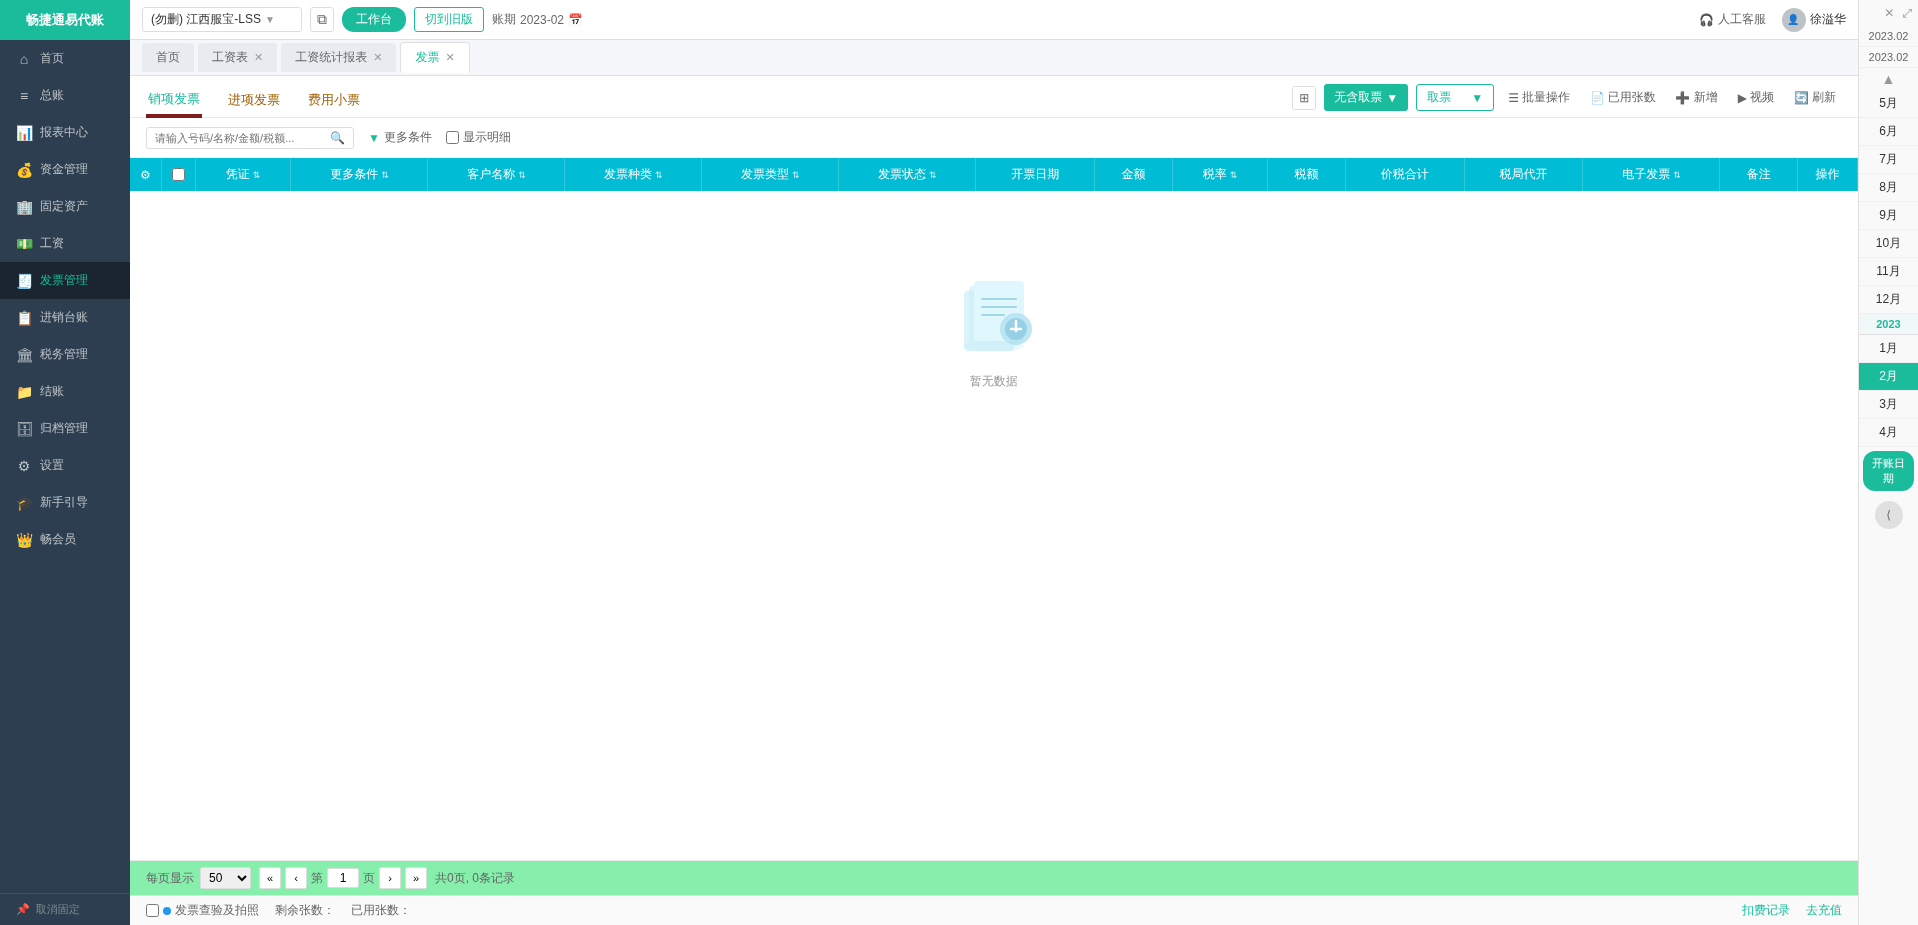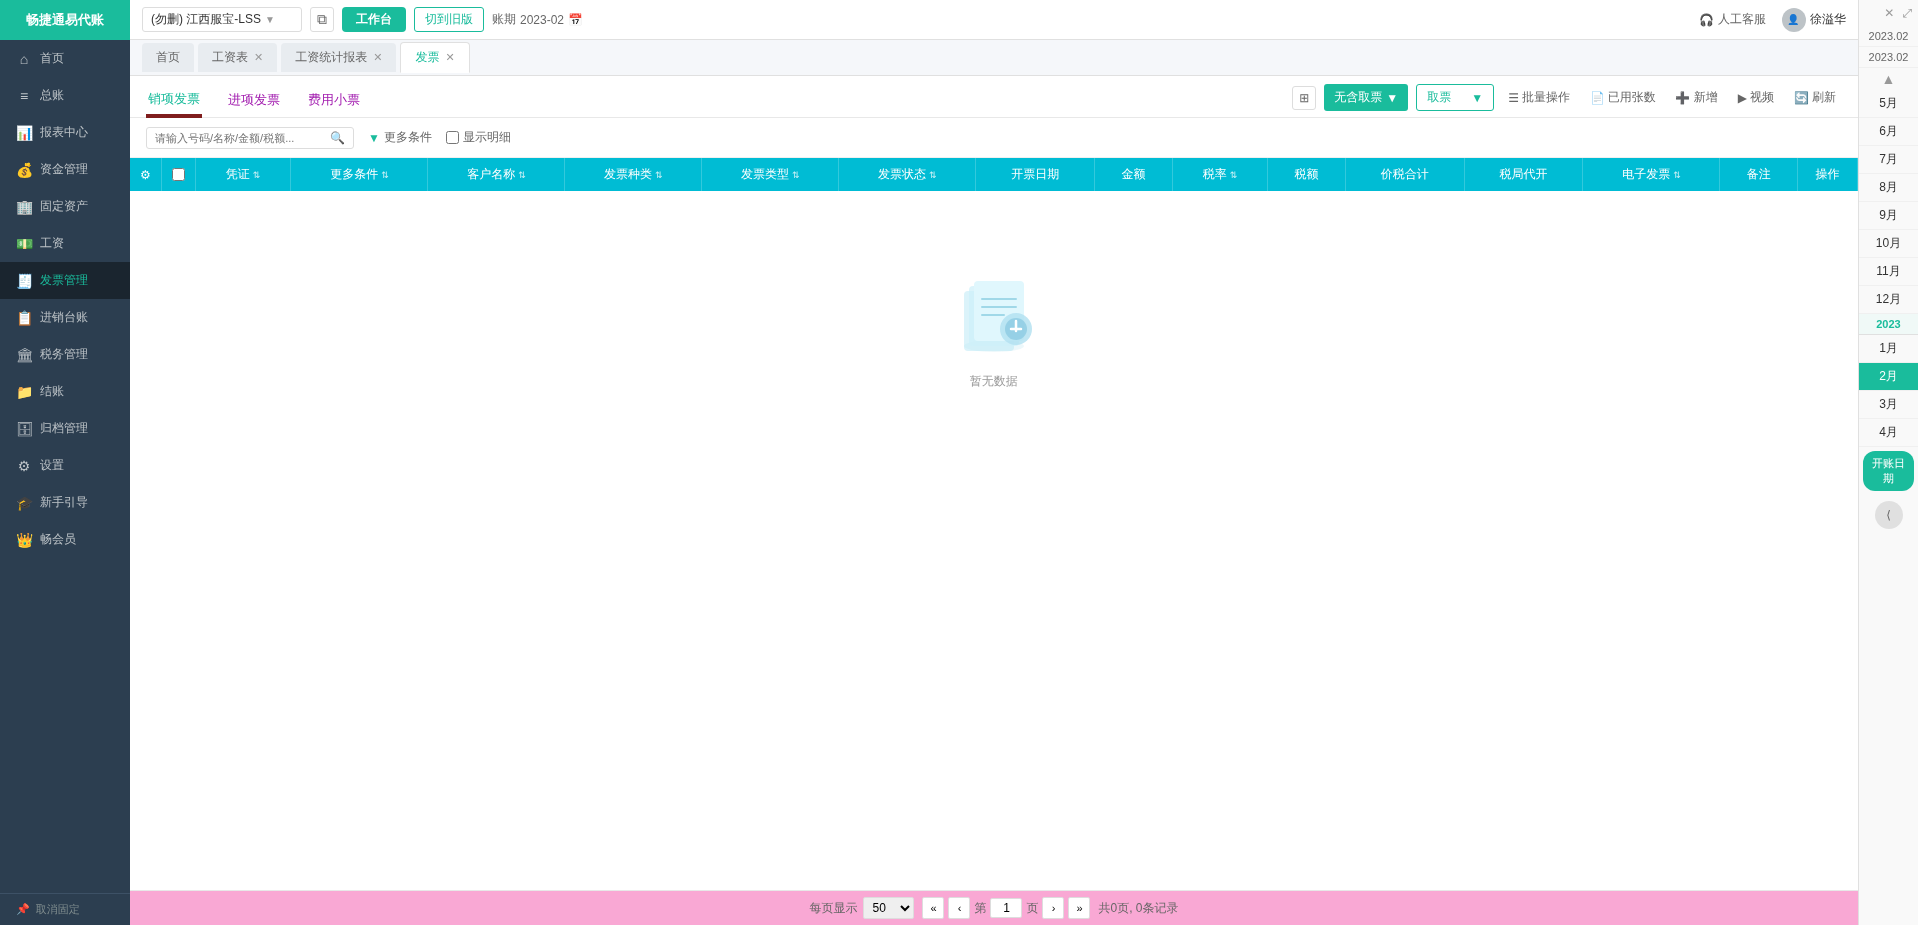--- a/index.html
+++ b/index.html
@@ -88,24 +88,23 @@
       border-radius: 3px;
       cursor: pointer;
       font-size: 14px;
       color: #666;
     }
     .workbench-btn {
       background: #1abc9c;
       color: white;
       border: none;
       padding: 4px 14px;
-      border-radius: 4px;
-      cursor: pointer;
-      font-size: 12px;
-      font-weight: bold;
+      border-radius: 12px;
+      cursor: pointer;
+      font-size: 12px;
     }
     .switch-btn {
       border: 1px solid #1abc9c;
       color: #1abc9c;
       background: white;
       padding: 3px 10px;
       border-radius: 3px;
       cursor: pointer;
       font-size: 12px;
     }
@@ -198,21 +197,21 @@
       display: flex;
       align-items: center;
       padding: 8px 16px 0;
       border-bottom: 1px solid #e8e8e8;
       gap: 24px;
       flex-shrink: 0;
     }
     .sub-tab {
       padding: 6px 2px;
       font-size: 13px;
-      color: #a21caf;
+      color: #a16207;
       cursor: pointer;
       border-bottom: 2px solid transparent;
       margin-bottom: -1px;
     }
     .sub-tab.active {
       color: #1abc9c;
       border-bottom: 4px solid #7f1d1d;
       font-weight: 500;
     }
 
@@ -356,24 +355,24 @@
     .empty-icon {
       width: 100px;
       height: 90px;
       margin-bottom: 12px;
     }
 
     
     .table-footer {
       display: flex;
       align-items: center;
-      justify-content: center;
+      justify-content: flex-start;
       padding: 6px 16px;
       border-top: 1px solid #e8e8e8;
-      background: #f9a8d4;
+      background: #86efac;
       flex-shrink: 0;
       gap: 8px;
     }
     .per-page {
       display: flex;
       align-items: center;
       gap: 6px;
       font-size: 12px;
       color: #666;
     }
@@ -848,20 +847,39 @@
         <button class="page-btn">‹</button>
         <span>第</span>
         <input class="page-input" type="text" value="1" style="">
         <span>页</span>
         <button class="page-btn">›</button>
         <button class="page-btn">»</button>
       </div>
       <span class="total-info">共0页, 0条记录</span>
     </div>
 
+    <div class="bottom-bar">
+      <div class="invoice-check">
+        <input type="checkbox" style="">
+        <span class="dot-blue"></span>
+        <span>发票查验及拍照</span>
+      </div>
+      <span class="count-info">
+        <span>剩余张数：</span>
+        <span></span>
+      </span>
+      <span class="count-info">
+        <span>已用张数：</span>
+        <span></span>
+      </span>
+      <div class="bottom-right">
+        <span class="link-text">扣费记录</span>
+        <span class="link-text">去充值</span>
+      </div>
+    </div>
 
   </div>
 </div>
 
 <div class="right-panel">
   <div class="right-panel-header">
     <button class="panel-close-btn">✕</button>
     <button class="panel-expand-btn">⤢</button>
   </div>
   <div class="date-period-item">2023.02</div>

